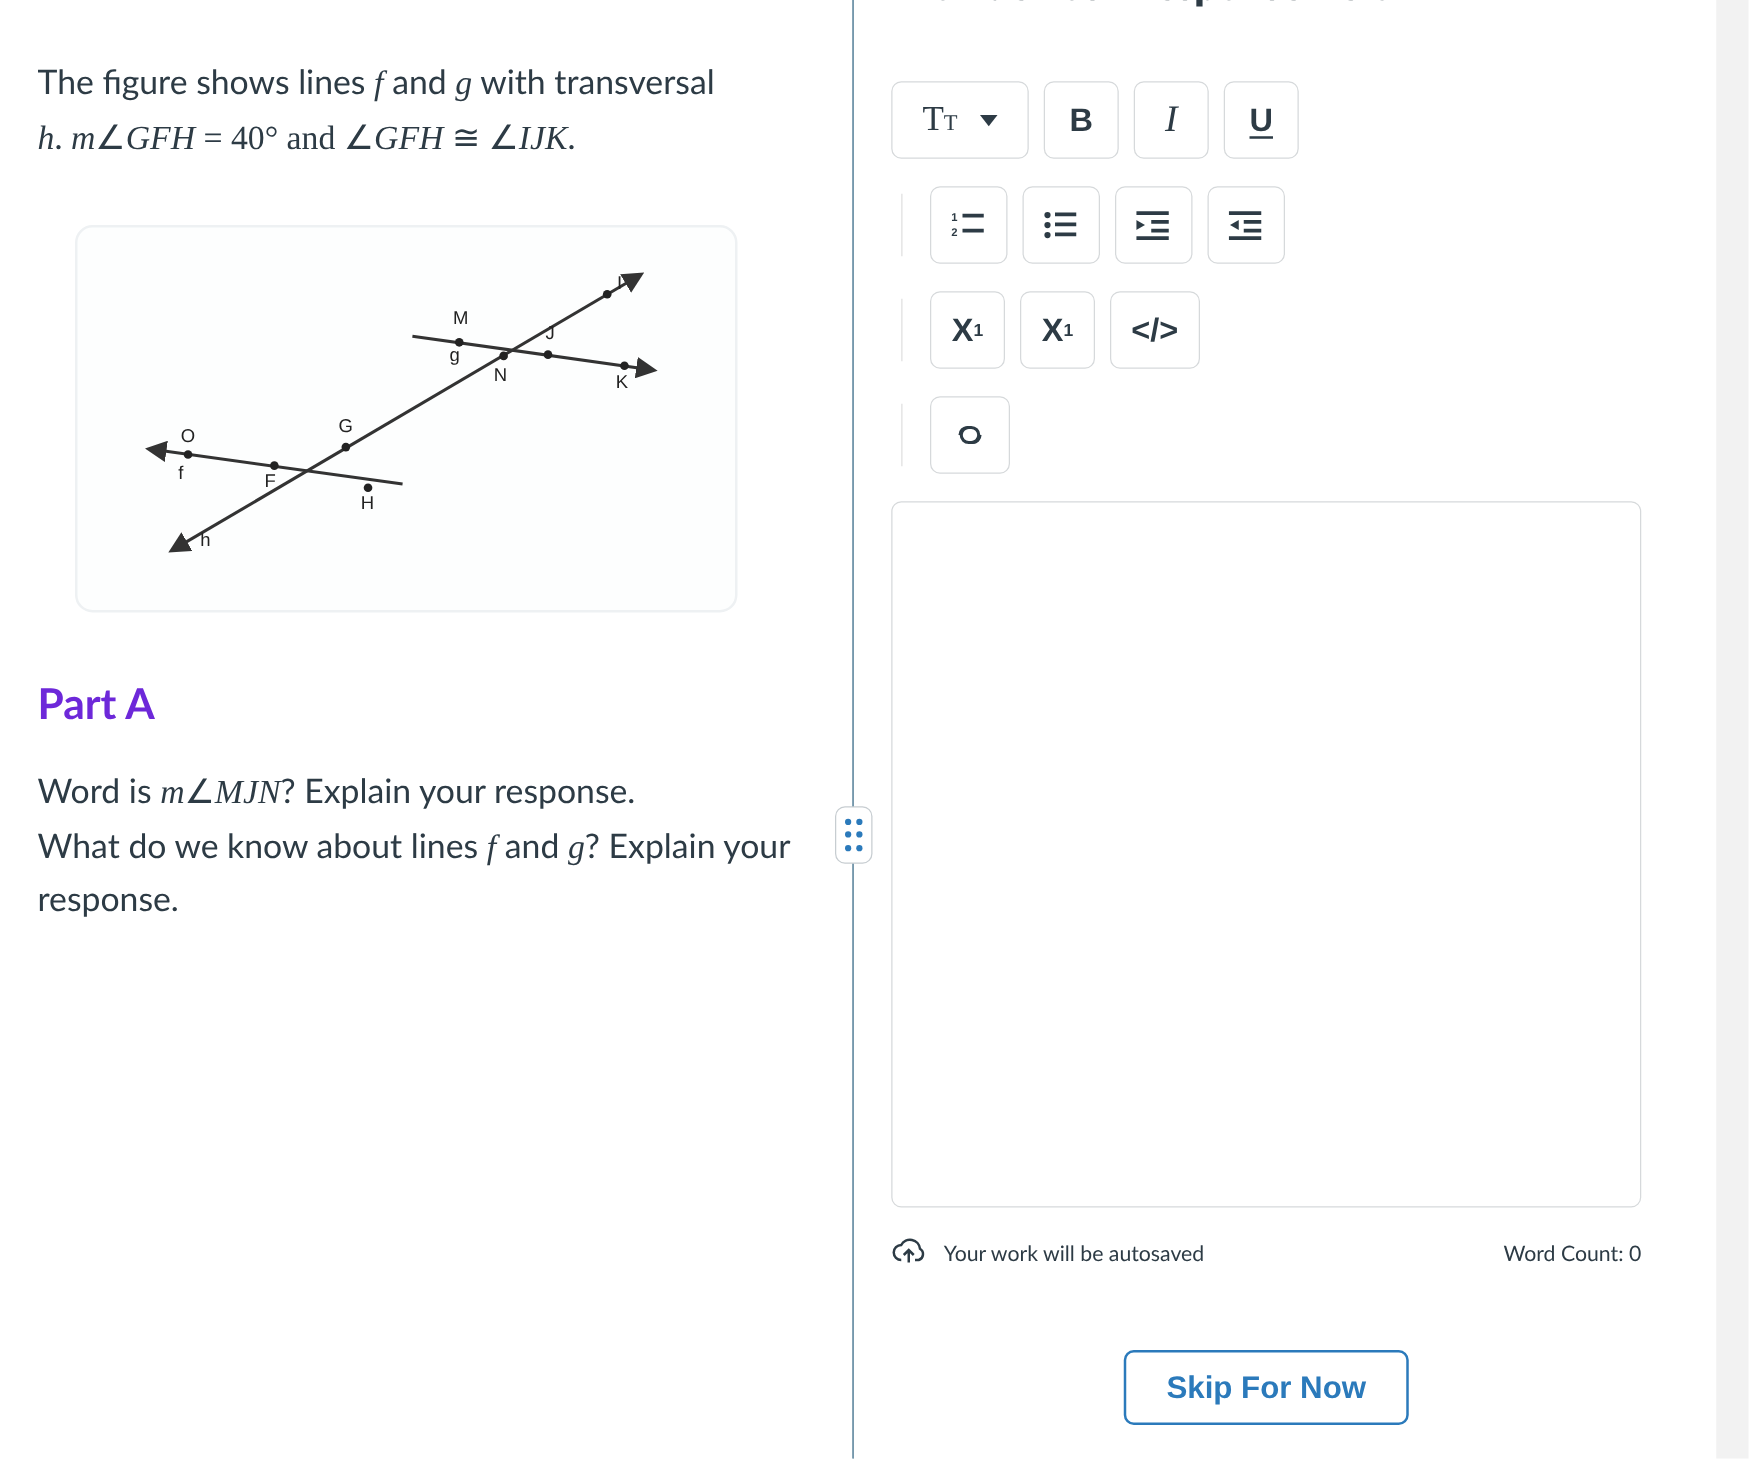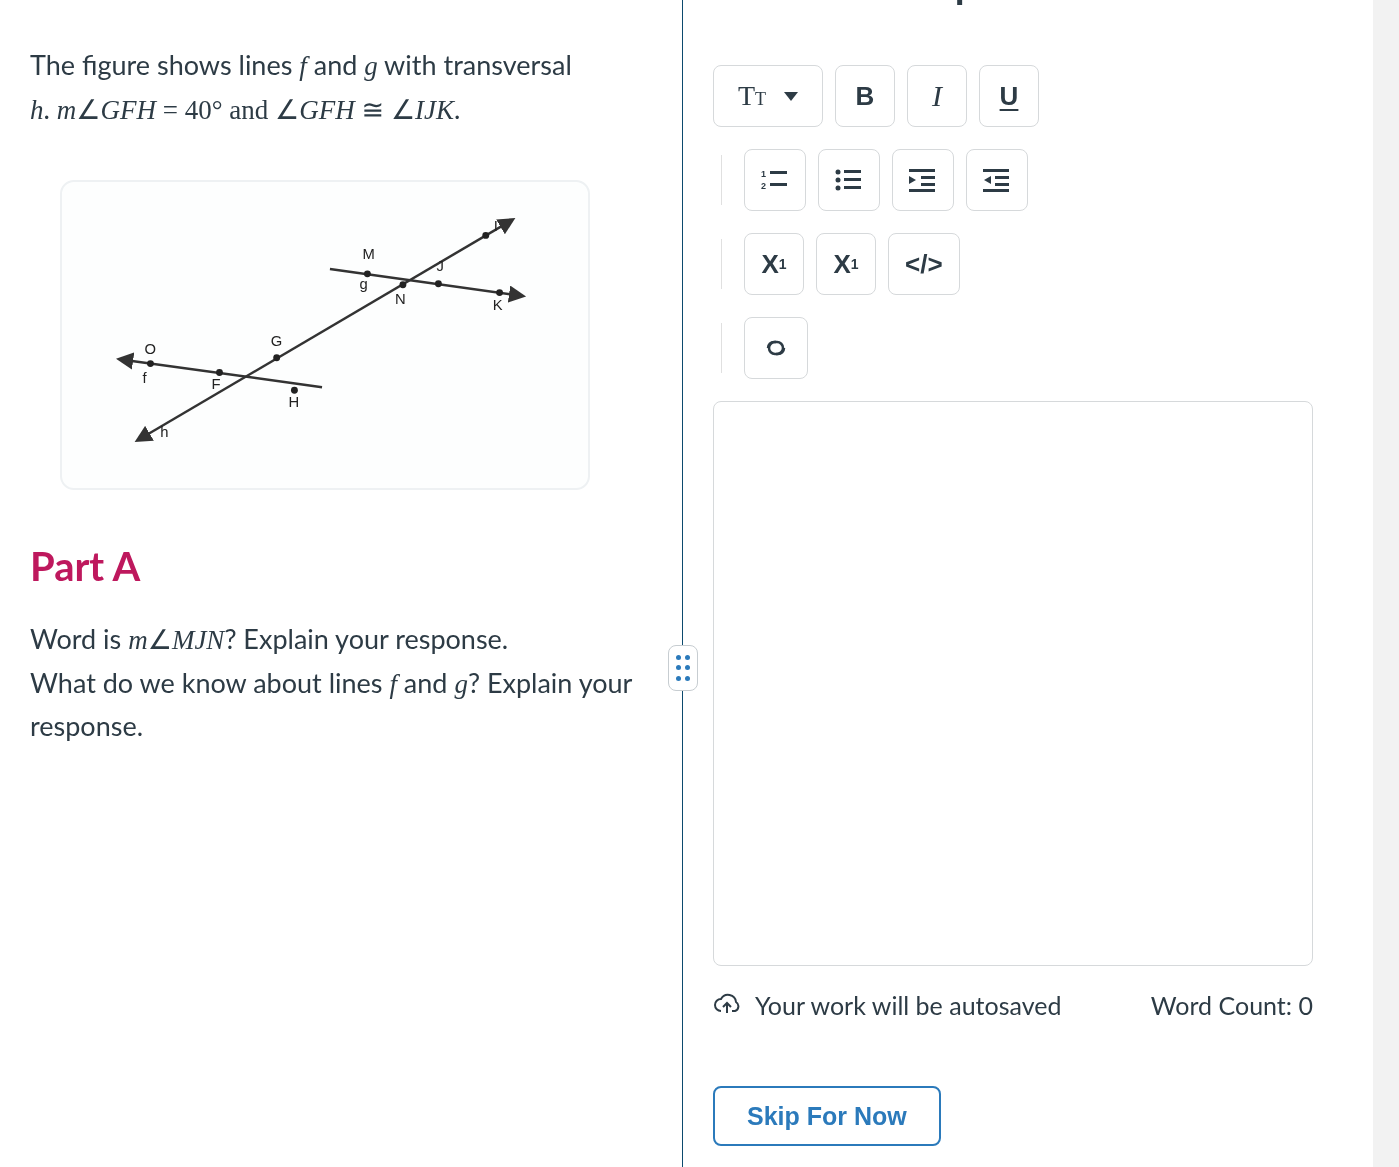--- a/index.html
+++ b/index.html
@@ -50,23 +50,23 @@
     border: 2px solid #eef1f3;
     border-radius: 14px;
     background: #fdfefe;
     padding: 10px 10px;
     width: 530px;
     height: 310px;
     position: relative;
   }
   .figure-svg { width: 100%; height: 100%; }
   .part-heading {
-    font-size: 40px;
+    font-size: 34px;
     font-weight: 700;
-    color: #be185d;
+    color: #6d28d9;
     margin-top: 52px;
     margin-bottom: 28px;
   }
   .part-body {
     font-size: 27px;
     line-height: 1.55;
     color: #2d3b45;
   }
   .part-body .mi { font-style: italic; font-family: 'Times New Roman', serif; }
   .part-body .mrm { font-family: 'Times New Roman', serif; }
@@ -161,26 +161,27 @@
     height: 565px;
     background: #fff;
   }
   .footer-row {
     display: flex;
     align-items: center;
     justify-content: space-between;
     margin-top: 24px;
     width: 600px;
     color: #2d3b45;
-    font-size: 25px;
+    font-size: 17px;
   }
   .autosave { display: flex; align-items: center; gap: 14px; }
   .button-row {
     display: flex;
     gap: 22px;
+    justify-content: center;
     margin-top: 66px;
     width: 600px;
   }
   .btn {
     height: 60px;
     border-radius: 8px;
     padding: 0 32px;
     font-size: 25px;
     display: inline-flex;
     align-items: center;

